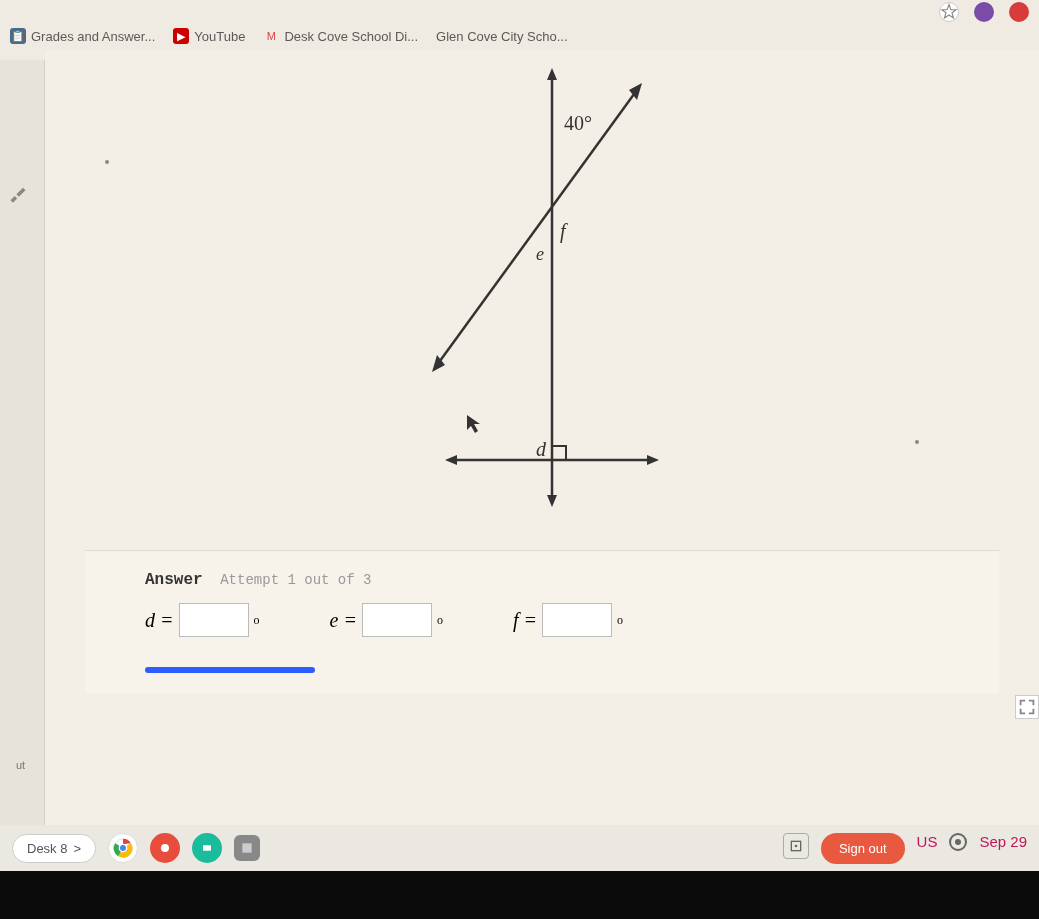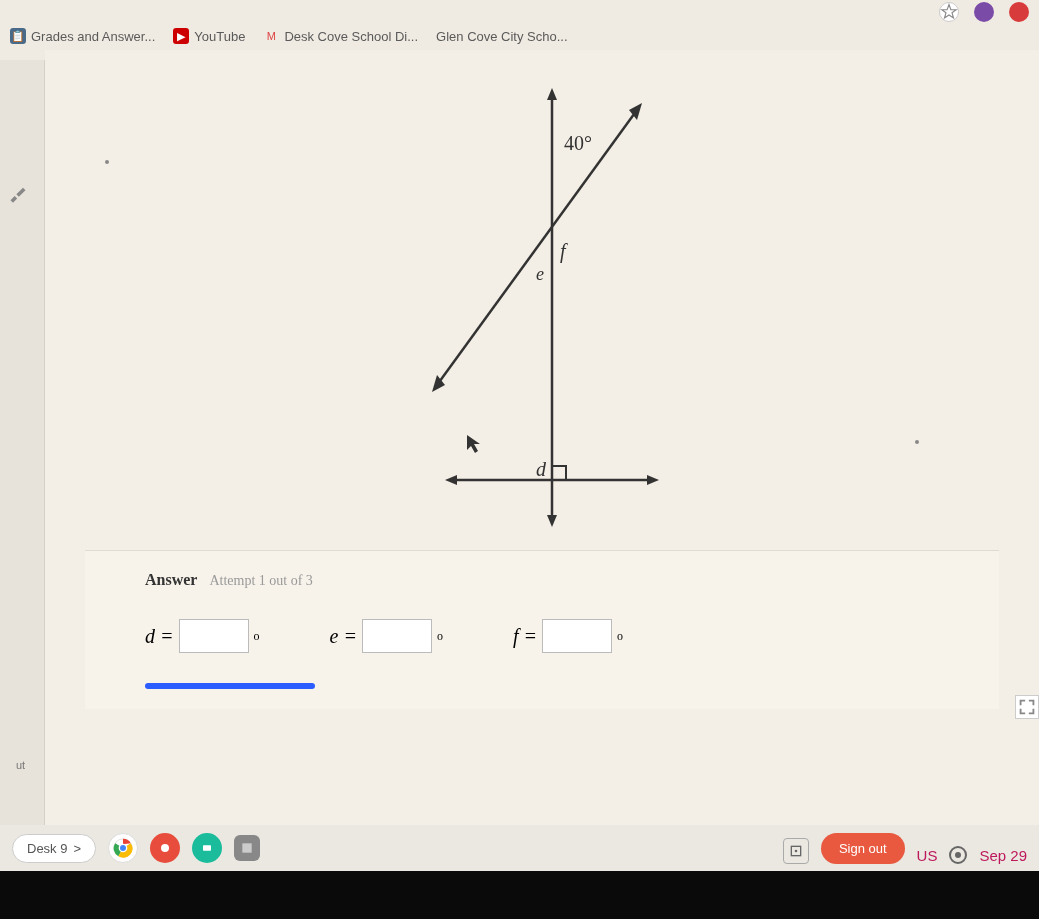--- a/index.html
+++ b/index.html
@@ -79,38 +79,38 @@
       color: #3a3a3a;
       margin-left: 30px;
       margin-bottom: 20px;
       font-family: Georgia, serif;
     }
     .diagram-area {
       width: 100%;
       height: 480px;
       display: flex;
       justify-content: center;
-      align-items: flex-end;
+      align-items: flex-start;
       position: relative;
     }
     .diagram-svg {
       width: 380px;
       height: 460px;
     }
     .answer-section {
       background: #f7f3eb;
       border-top: 1px solid #e0dbd2;
       padding: 20px 60px;
       margin-top: 10px;
     }
     .answer-header {
-      font-family: Liberation Serif, serif;
+      font-family: Liberation Mono, monospace;
       font-size: 16px;
       color: #333;
-      margin-bottom: 30px;
+      margin-bottom: 14px;
     }
     .answer-header .attempt {
       color: #999;
       font-weight: normal;
       font-size: 14px;
       margin-left: 8px;
     }
     .answer-inputs {
       display: flex;
       gap: 70px;
@@ -188,21 +188,21 @@
       justify-content: center;
       cursor: pointer;
     }
     .chrome-icon { background: #fff; border: 1px solid #ddd; }
     .red-icon { background: #e74c3c; }
     .teal-icon { background: #1abc9c; }
     .gray-icon { background: #888; }
     .shelf-right {
       margin-left: auto;
       display: flex;
-      align-items: flex-end;
+      align-items: flex-start;
       gap: 12px;
     }
     .signout-btn {
       background: #e8593f;
       color: #fff;
       border: none;
       border-radius: 18px;
       padding: 8px 18px;
       font-size: 13px;
       cursor: pointer;
@@ -324,21 +324,21 @@
 
   <div class="fullscreen-icon">
     <svg viewBox="0 0 24 24" width="22" height="22">
         <path d="M4 4h6v2H6v4H4V4zm10 0h6v6h-2V6h-4V4zM4 14h2v4h4v2H4v-6zm14 0h2v6h-6v-2h4v-4z" fill="#888"></path>
       </svg>
   </div>
 </div>
 
 <div class="shelf">
   <button class="desk-btn">
-    <span>Desk 9</span>
+    <span>Desk 8</span>
     <span>&gt;</span>
   </button>
   <div class="shelf-icon chrome-icon">
     <svg viewBox="0 0 24 24" width="22" height="22">
       <circle cx="12" cy="12" r="10" fill="#fff" stroke="#ddd"></circle>
       <circle cx="12" cy="12" r="4" fill="#4285f4"></circle>
       <path d="M12 2a10 10 0 0 1 8.5 4.7L12 8" fill="#ea4335"></path>
       <path d="M3.5 6.7A10 10 0 0 0 7 21l5-9" fill="#34a853"></path>
       <path d="M20.5 6.7A10 10 0 0 1 7 21l5-9 8.5-5.3" fill="#fbbc05"></path>
       <circle cx="12" cy="12" r="4" fill="#4285f4" stroke="#fff" stroke-width="1.5"></circle>

